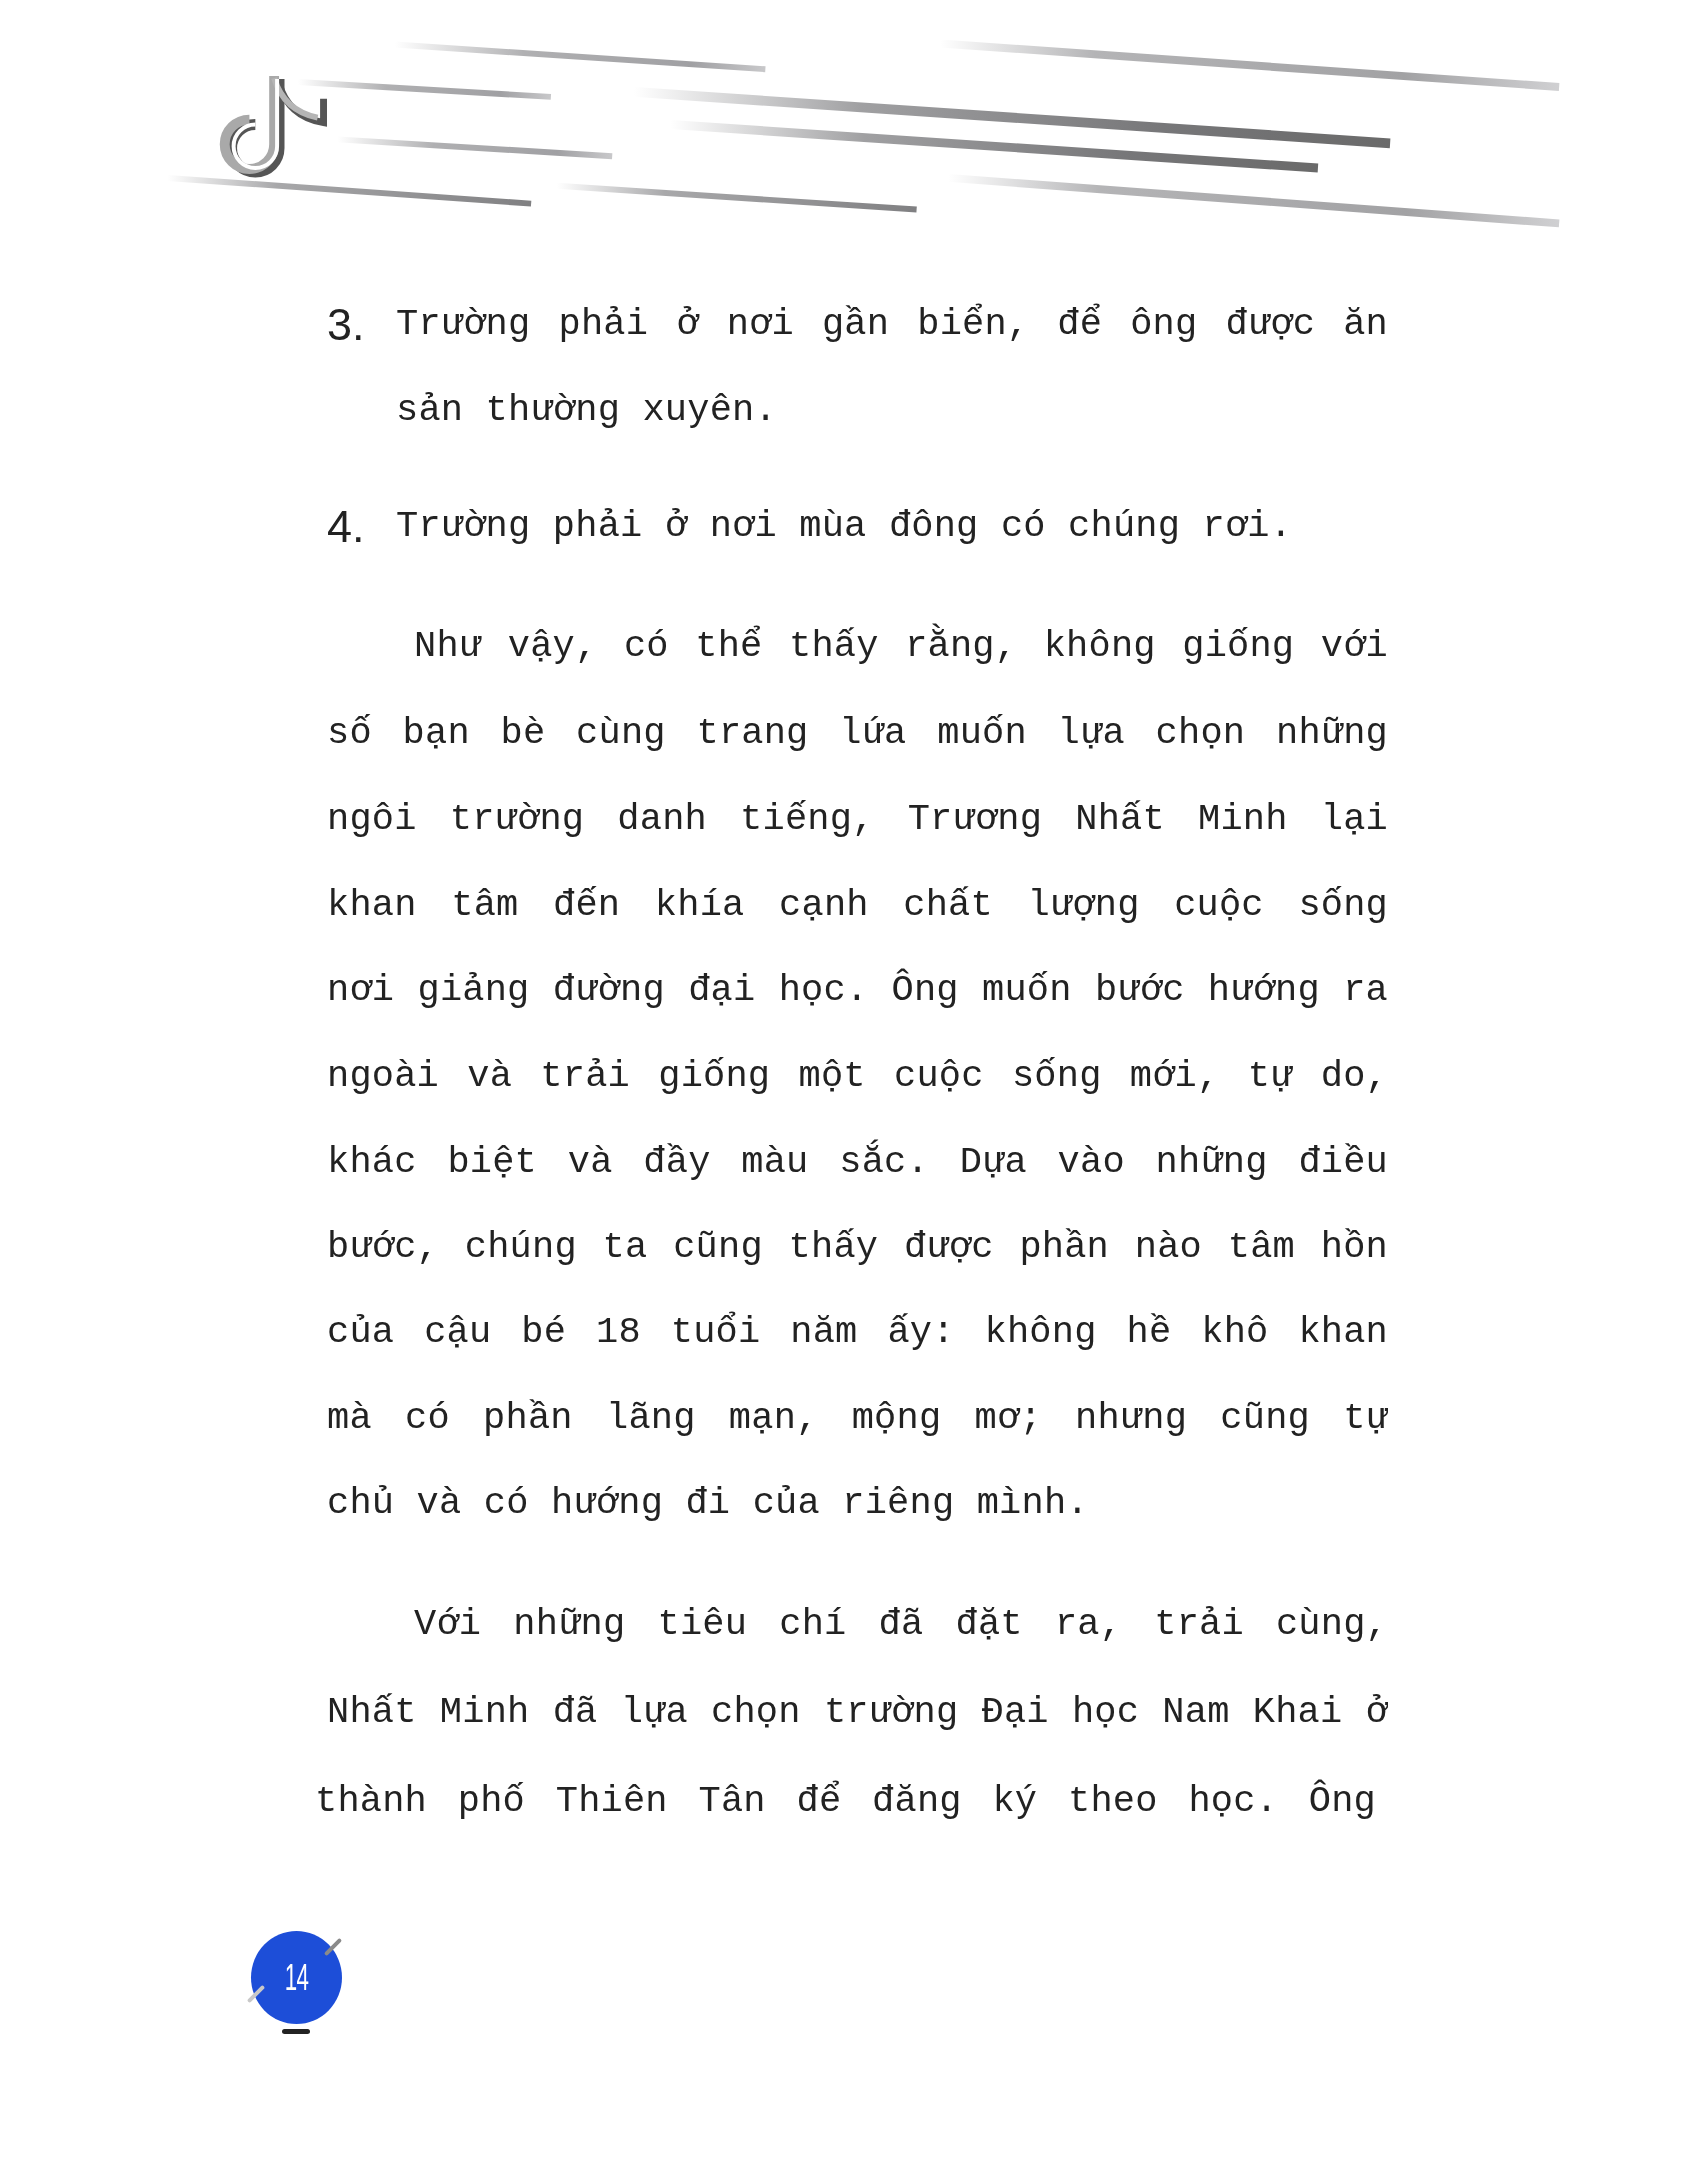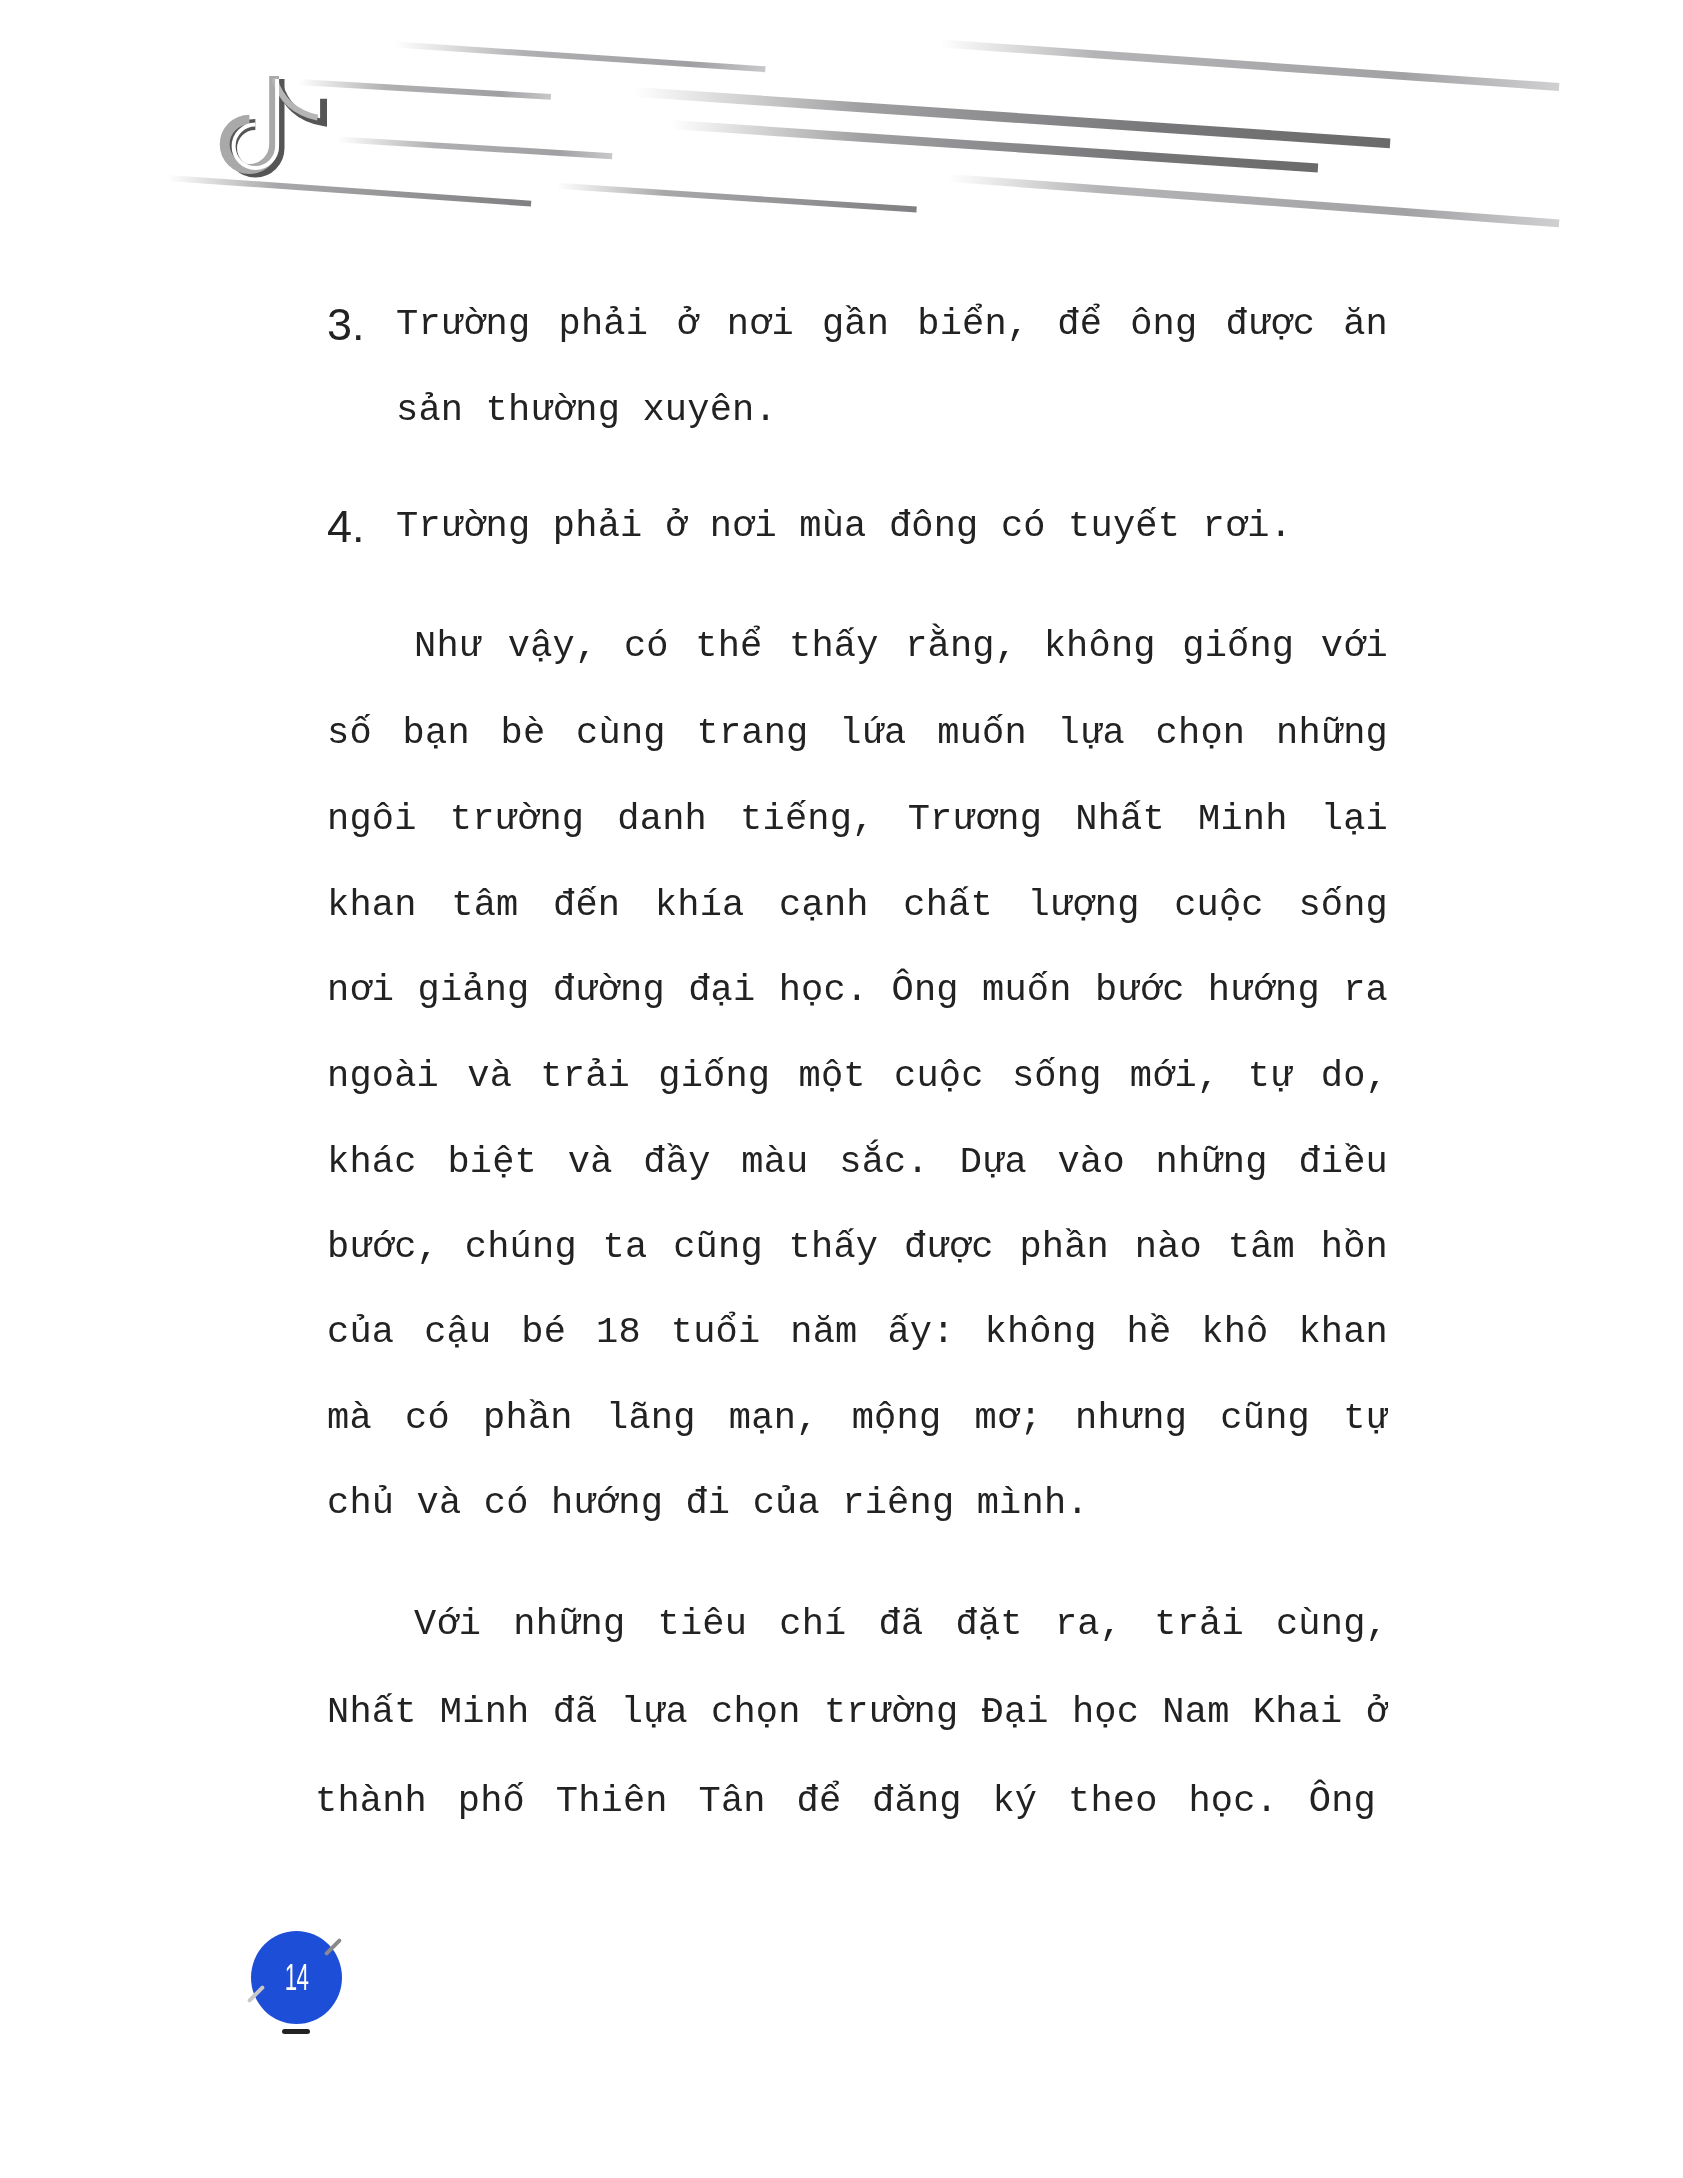--- a/index.html
+++ b/index.html
@@ -99,21 +99,21 @@
   </svg>
 
   <div>
     <div>
       <div class="num" style="left:327px; top:295px;">3.</div>
       <div class="line just" style="left:396px; top:295px; width:992px;">Trường phải ở nơi gần biển, để ông được ăn hải</div>
       <div class="line" style="left:396px; top:381px;text-align:center;">sản thường xuyên.</div>
     </div>
     <div>
       <div class="num" style="left:327px; top:497px;">4.</div>
-      <div class="line" style="left:396px; top:497px;">Trường phải ở nơi mùa đông có tuyết rơi.</div>
+      <div class="line" style="left:396px; top:497px;">Trường phải ở nơi mùa đông có chúng rơi.</div>
     </div>
   </div>
 
   <div>
     <div class="line just" style="left:414px; top:617px; width:974px;">Như vậy, có thể thấy rằng, không giống với đa</div>
     <div class="line just" style="left:327px; top:704px; width:1061px;">số bạn bè cùng trang lứa muốn lựa chọn những</div>
     <div class="line just" style="left:327px; top:790px; width:1061px;">ngôi trường danh tiếng, Trương Nhất Minh lại</div>
     <div class="line just" style="left:327px; top:876px; width:1061px;">khan tâm đến khía cạnh chất lượng cuộc sống</div>
     <div class="line just" style="left:327px; top:961px; width:1061px;">nơi giảng đường đại học. Ông muốn bước hướng ra</div>
     <div class="line just" style="left:327px; top:1047px; width:1061px;">ngoài và trải giống một cuộc sống mới, tự do,</div>

